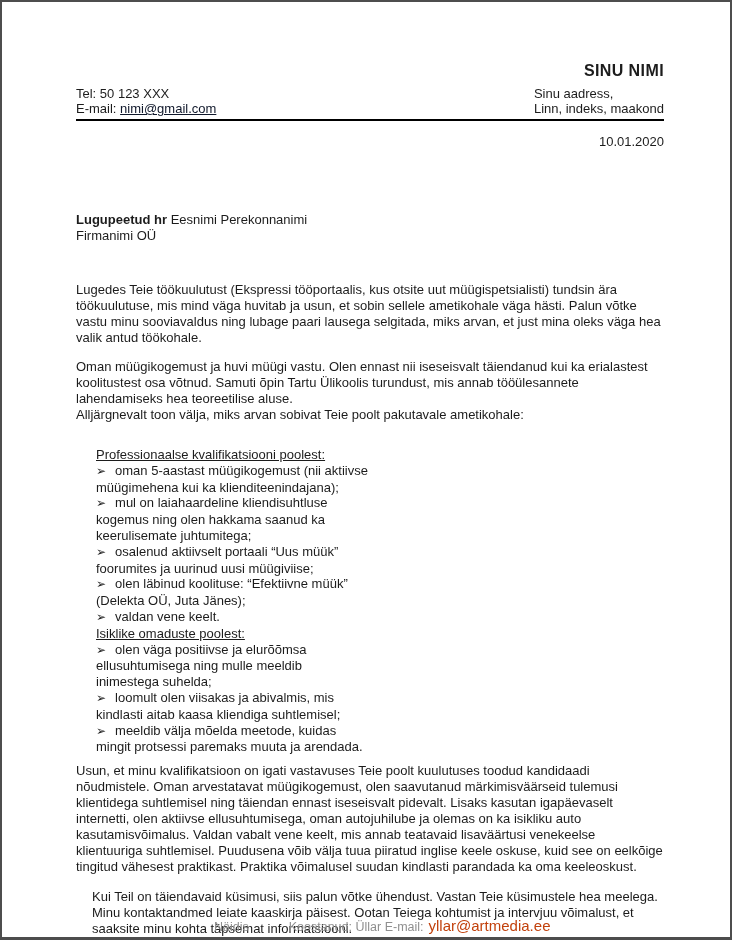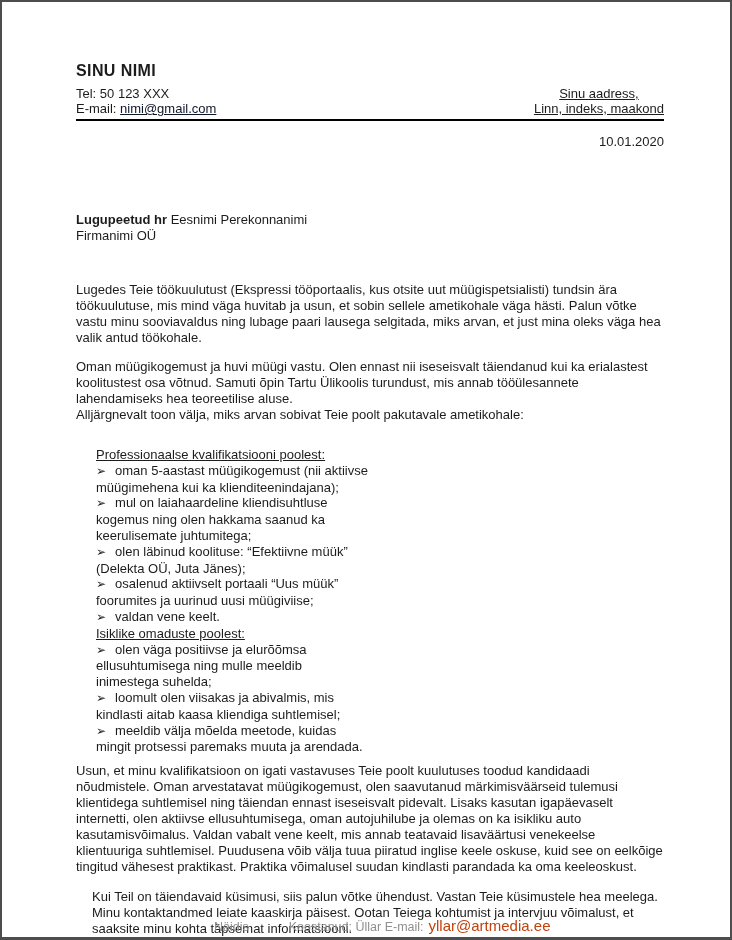--- a/index.html
+++ b/index.html
@@ -13,31 +13,31 @@
     font-size: 13px;
     color: #1c1c1c;
     position: relative;
     padding: 0 66px 0 74px;
     overflow: hidden;
     background: #ffffff;
   }
   .title {
     font-size: 16px;
     font-weight: bold;
-    text-align: left;
+    text-align: right;
     margin: 60px 0 0 0;
     letter-spacing: 0.4px;
   }
   .contact-row {
     display: flex;
     justify-content: space-between;
     margin-top: 6px;
     line-height: 15px;
   }
-  .contact-right { text-align: center; text-decoration: underline; }
+  .contact-right { text-align: left; }
   .email-link { color: #0f172a; text-decoration: underline; cursor: pointer; }
   .rule { border-top: 2px solid #000; margin-top: 3px; height: 0; }
   .date { text-align: right; margin-top: 13px; line-height: 16px; }
   .recipient { margin-top: 62px; line-height: 16px; }
   .bold { font-weight: bold; }
   .para { margin: 0; line-height: 16px; }
   .p1 { margin-top: 38px; }
   .p2 { margin-top: 13px; }
   .columns {
     display: flex;
@@ -108,22 +108,22 @@
   <div class="para p2">
     <div>Oman müügikogemust ja huvi müügi vastu. Olen ennast nii iseseisvalt täiendanud kui ka erialastest koolitustest osa võtnud. Samuti õpin Tartu Ülikoolis turundust, mis annab tööülesannete lahendamiseks hea teoreetilise aluse.</div>
     <div>Alljärgnevalt toon välja, miks arvan sobivat Teie poolt pakutavale ametikohale:</div>
   </div>
 
   <div class="columns">
     <div class="col-left">
       <div class="col-heading">Professionaalse kvalifikatsiooni poolest:</div>
       <div class="bullet"><span class="arrow">➢</span><span>oman 5-aastast müügikogemust (nii aktiivse müügimehena kui ka klienditeenindajana);</span></div>
       <div class="bullet"><span class="arrow">➢</span><span>mul on laiahaardeline kliendisuhtluse kogemus ning olen hakkama saanud ka keerulisemate juhtumitega;</span></div>
+      <div class="bullet"><span class="arrow">➢</span><span>osalenud aktiivselt portaali “Uus müük” foorumites ja uurinud uusi müügiviise;</span></div>
       <div class="bullet"><span class="arrow">➢</span><span>olen läbinud koolituse: “Efektiivne müük” (Delekta OÜ, Juta Jänes);</span></div>
-      <div class="bullet"><span class="arrow">➢</span><span>osalenud aktiivselt portaali “Uus müük” foorumites ja uurinud uusi müügiviise;</span></div>
       <div class="bullet"><span class="arrow">➢</span><span>valdan vene keelt.</span></div>
     </div>
     <div class="col-right">
       <div class="col-heading">Isiklike omaduste poolest:</div>
       <div class="bullet"><span class="arrow">➢</span><span>olen väga positiivse ja elurõõmsa ellusuhtumisega ning mulle meeldib inimestega suhelda;</span></div>
       <div class="bullet"><span class="arrow">➢</span><span>loomult olen viisakas ja abivalmis, mis kindlasti aitab kaasa kliendiga suhtlemisel;</span></div>
       <div class="bullet"><span class="arrow">➢</span><span>meeldib välja mõelda meetode, kuidas mingit protsessi paremaks muuta ja arendada.</span></div>
     </div>
   </div>
 

